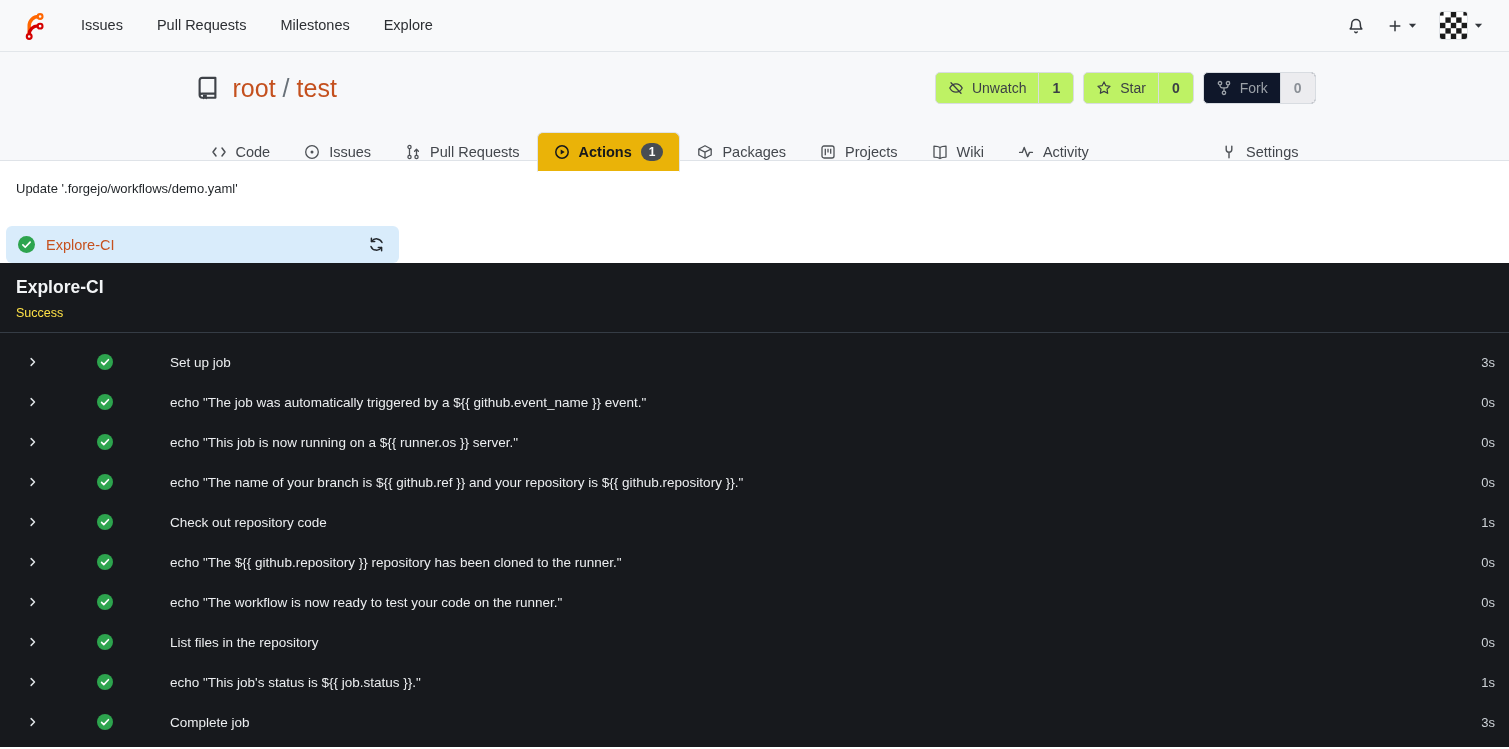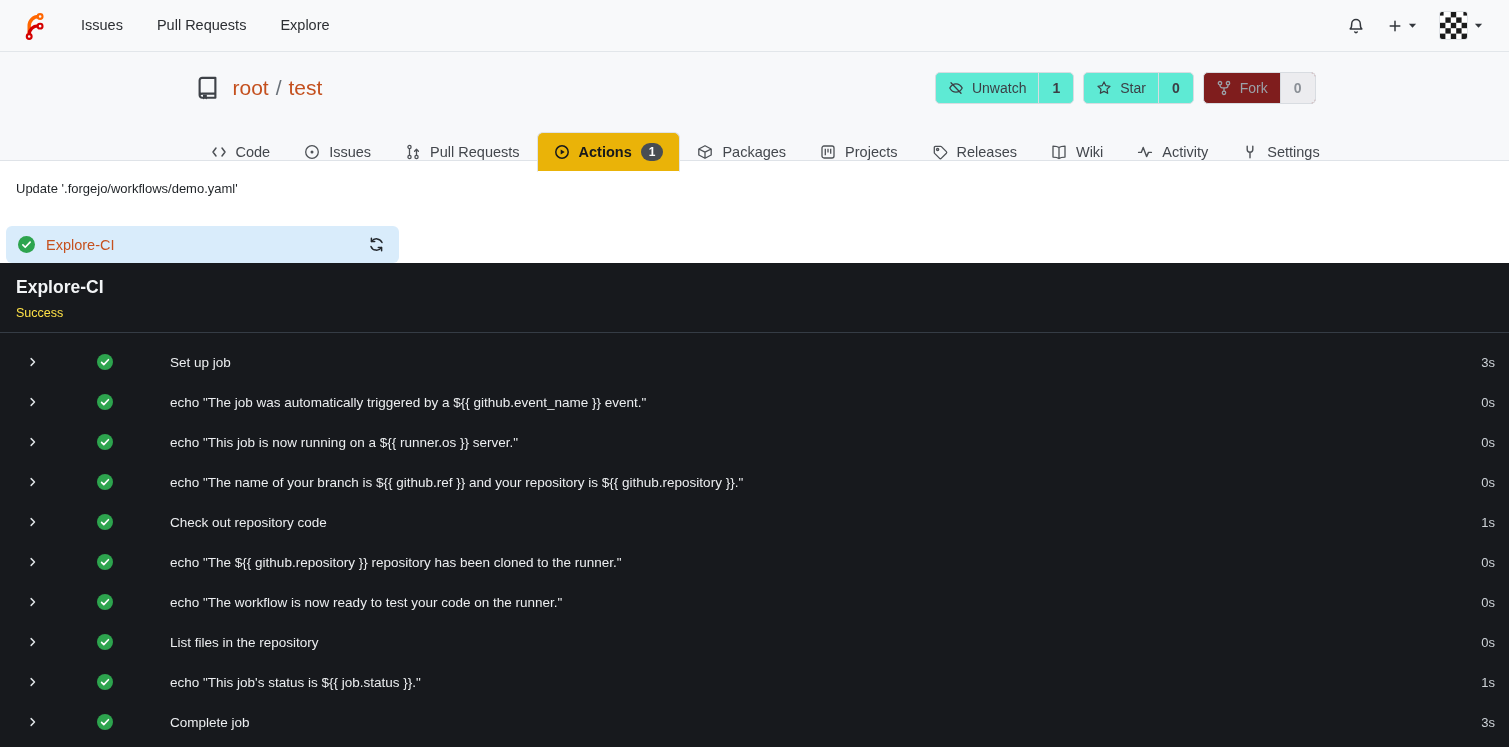--- a/index.html
+++ b/index.html
@@ -26,32 +26,32 @@
   .nav-icon { color:#33373c; cursor:pointer; display:flex; align-items:center; gap:5px; }
   .caret { color:#33373c; }
   .avatar-wrap { display:flex; align-items:center; gap:6px; cursor:pointer; }
   .avatar { width:29px; height:29px; border-radius:3px; border:1px solid #e0e3e7; background:#fff; }
 
   
   .repo-header { background:#f7f8fa; border-bottom:1px solid #dfe3e8; }
   .rh-inner { width:1122px; margin:0 auto; padding-top:16px; }
   .rh-title-row { display:flex; align-items:center; height:40px; }
   .repo-icon { color:#3e4248; margin-right:12px; }
-  .repo-name { font-size:21px; }
+  .repo-name { font-size:25px; }
   .repo-owner, .repo-title { color:#c4501e; cursor:pointer; }
   .repo-sep { color:#687078; padding:0 7px; }
   .rh-buttons { margin-left:auto; display:flex; gap:9px; }
   .split-btn {
-    display:flex; align-items:stretch; height:32px; background:#5eead4;
+    display:flex; align-items:stretch; height:32px; background:#bef264;
     border:1px solid #d8dce1; border-radius:5px; color:#3b3f45;
     font-size:14px; cursor:pointer; overflow:hidden;
   }
   .sb-main { display:flex; align-items:center; gap:8px; padding:0 12px; }
   .sb-count { display:flex; align-items:center; padding:0 13px; border-left:1px solid #d8dce1; font-weight:600; }
-  .split-btn.disabled { background:#7f1d1d; color:#9ba1a8; cursor:default; }
+  .split-btn.disabled { background:#0f172a; color:#9ba1a8; cursor:default; }
   .split-btn.disabled .sb-count { background:#ececef; color:#8b9097; }
 
   
   .tabs { display:flex; align-items:flex-end; margin-top:12px; }
   .tab {
     display:flex; align-items:center; gap:9px; height:40px; padding:0 16px;
     font-size:14.5px; color:#43474d; cursor:pointer; position:relative; top:12px;
     border:1px solid transparent; white-space:nowrap;
   }
   .tab .ticon { color:#4d5156; }
@@ -102,20 +102,21 @@
     <svg width="30" height="30" viewBox="0 0 212 212" fill="none">
       <circle cx="142" cy="39" r="17" stroke="#ff6600" stroke-width="15"></circle>
       <circle cx="142" cy="107" r="17" stroke="#d40000" stroke-width="15"></circle>
       <circle cx="65" cy="180" r="17" stroke="#d40000" stroke-width="15"></circle>
       <path stroke="#ff6600" stroke-width="24" d="M65 163V105A66 66 0 0 1 131 39h-11"></path>
       <path stroke="#d40000" stroke-width="24" d="M65 166a61 61 0 0 1 61-61"></path>
     </svg>
   </div>
   <div class="nav-link">Issues</div>
   <div class="nav-link">Pull Requests</div>
+  <div class="nav-link">Milestones</div>
   <div class="nav-link">Explore</div>
   <div class="nav-spacer"></div>
   <div class="nav-right">
     <span class="nav-icon">
       <svg width="18" height="18" viewBox="0 0 16 16" fill="none" stroke="currentColor" stroke-width="1.3" stroke-linecap="round" stroke-linejoin="round">
         <path d="M8 2.2a3.8 3.8 0 0 0-3.8 3.8c0 3.6-1.4 4.6-1.4 4.6h10.4S11.8 9.6 11.8 6A3.8 3.8 0 0 0 8 2.2z"></path>
         <path d="M6.9 13.3a1.25 1.25 0 0 0 2.2 0"></path>
       </svg>
     </span>
     <span class="nav-icon">
@@ -238,27 +239,20 @@
       </div>
       <div class="tab">
         <svg class="ticon" width="16" height="16" viewBox="0 0 16 16" fill="none" stroke="currentColor" stroke-width="1.3">
             <rect x="2" y="2" width="12" height="12" rx="2"></rect>
             <path d="M5.3 4.8v6.4M8 4.8v3.6M10.7 4.8v5"></path>
           </svg>
         <span>Projects</span>
       </div>
       <div class="tab">
         <svg class="ticon" width="16" height="16" viewBox="0 0 16 16" fill="none" stroke="currentColor" stroke-width="1.3" stroke-linejoin="round">
-            <path d="M2.3 8.6V3.4c0-.6.5-1.1 1.1-1.1h5.2c.3 0 .6.1.8.3l5 5c.4.4.4 1.1 0 1.6l-5.2 5.2a1.1 1.1 0 0 1-1.6 0l-5-5a1.1 1.1 0 0 1-.3-.8z"></path>
-            <circle cx="5.6" cy="5.6" r="1.1"></circle>
-          </svg>
-        <span>Releases</span>
-      </div>
-      <div class="tab">
-        <svg class="ticon" width="16" height="16" viewBox="0 0 16 16" fill="none" stroke="currentColor" stroke-width="1.3" stroke-linejoin="round">
             <path d="M8 3.6C6.6 2.5 4.6 2.2 2 2.2v10.9c2.6 0 4.6.3 6 1.4 1.4-1.1 3.4-1.4 6-1.4V2.2c-2.6 0-4.6.3-6 1.4zM8 3.6v10.9"></path>
           </svg>
         <span>Wiki</span>
       </div>
       <div class="tab">
         <svg class="ticon" width="16" height="16" viewBox="0 0 16 16" fill="none" stroke="currentColor" stroke-width="1.4" stroke-linecap="round" stroke-linejoin="round">
             <path d="M1.6 8.4h2.7L6.2 3.4l3.4 9.2 1.9-4.2h2.9"></path>
           </svg>
         <span>Activity</span>
       </div>

